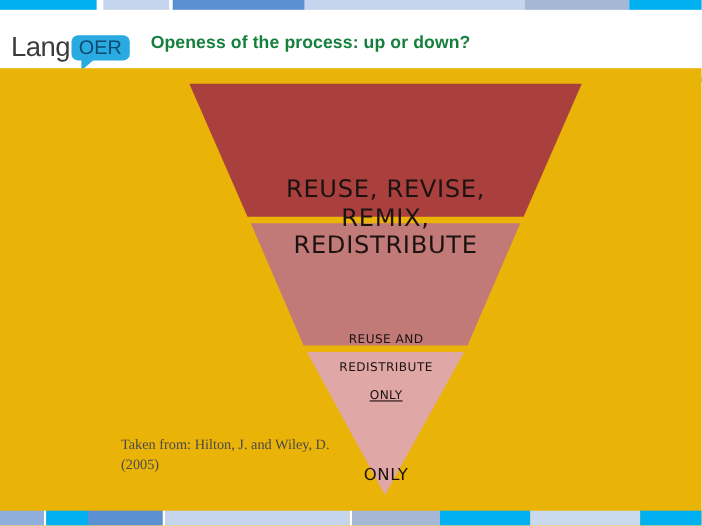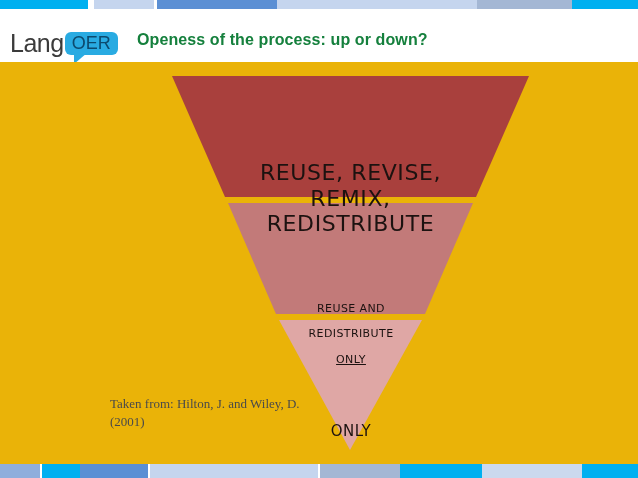--- a/index.html
+++ b/index.html
@@ -218,21 +218,21 @@
 
     <div class="band-label band-label-2">
       <div>REUSE AND</div>
       <div>REDISTRIBUTE</div>
       <div class="underline">ONLY</div>
     </div>
 
     <div class="band-label band-label-3">ONLY</div>
 
     <div class="attribution">Taken from: Hilton, J. and Wiley, D.
-(2001)</div>
+(2005)</div>
   </div>
 
   <div class="bar bar-bottom">
       <div class="bar-seg" style="background: rgb(143, 174, 220); width: 40px;"></div>
       <div class="bar-seg" style="background: rgb(255, 255, 255); width: 2px;"></div>
       <div class="bar-seg" style="background: rgb(0, 176, 240); width: 38px;"></div>
       <div class="bar-seg" style="background: rgb(91, 143, 212); width: 68px;"></div>
       <div class="bar-seg" style="background: rgb(255, 255, 255); width: 2px;"></div>
       <div class="bar-seg" style="background: rgb(197, 213, 238); width: 168px;"></div>
       <div class="bar-seg" style="background: rgb(255, 255, 255); width: 2px;"></div>

